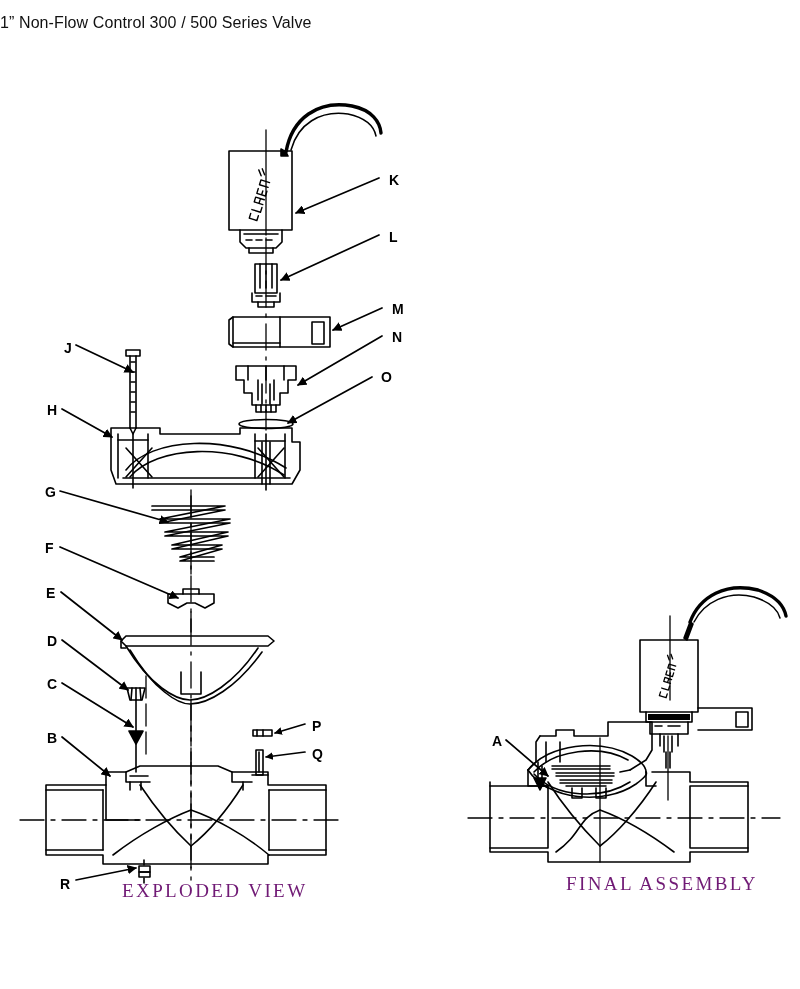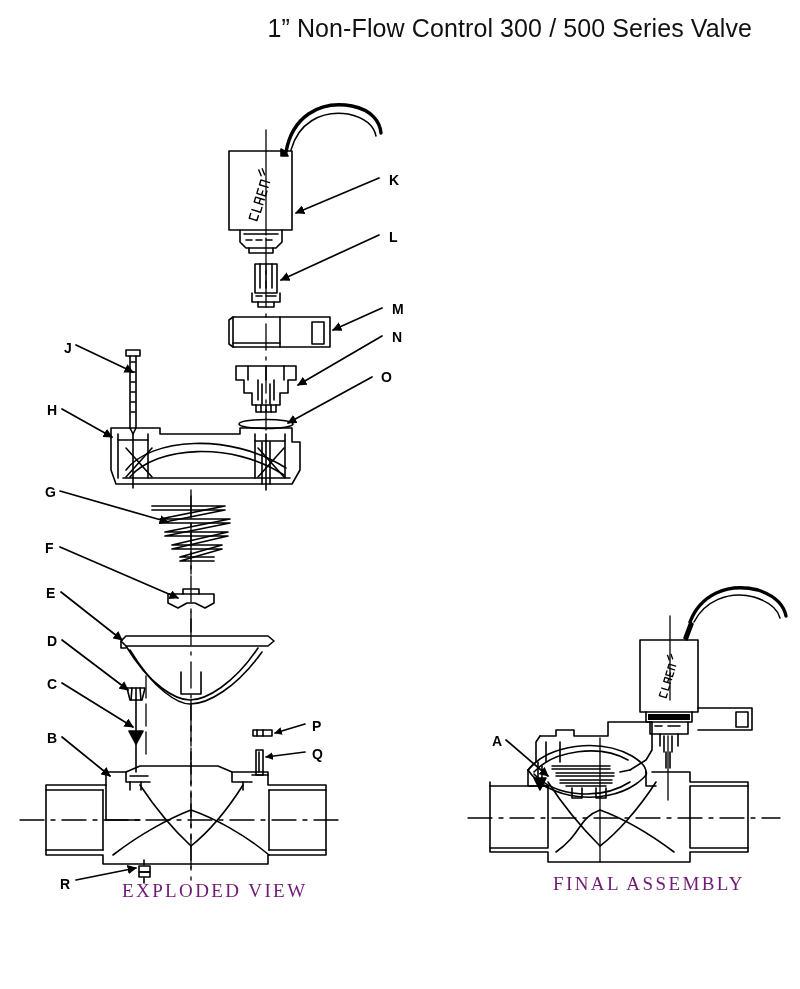--- a/index.html
+++ b/index.html
@@ -19,23 +19,23 @@
     position: relative;
     width: 800px;
     height: 989px;
     background: #fff;
   }
   #title {
     position: absolute;
     left: 0;
     top: 14px;
     width: 752px;
-    text-align: right;
+    text-align: left;
     font-family: "Liberation Sans", sans-serif;
-    font-size: 25px;
+    font-size: 16px;
     font-weight: 400;
     color: #111111;
     letter-spacing: 0.1px;
     white-space: nowrap;
   }
   #drawing {
     position: absolute;
     left: 0;
     top: 0;
     width: 800px;
@@ -43,21 +43,21 @@
   }
   .caption {
     position: absolute;
     font-family: "Liberation Serif", serif;
     font-size: 19px;
     letter-spacing: 2.4px;
     color: #701a75;
     white-space: nowrap;
   }
   #caption-exploded { left: 122px; top: 880px; }
-  #caption-final    { left: 553px; top: 873px; }
+  #caption-final    { left: 566px; top: 873px; }
 </style>
 </head>
 <body>
 
 <div id="page">
 
   <div id="title">1” Non-Flow Control 300 / 500 Series Valve</div>
 
   <svg id="drawing" viewBox="0 0 800 989" xmlns="http://www.w3.org/2000/svg">
     <defs>

